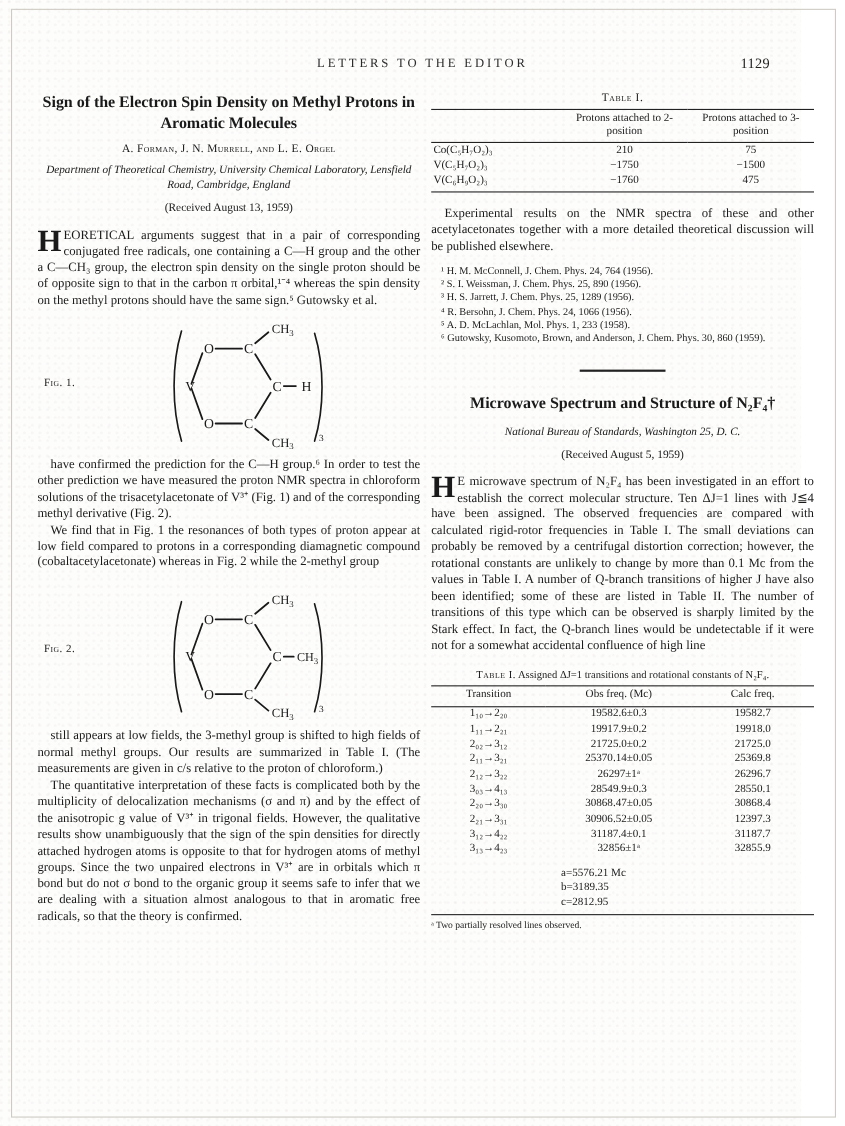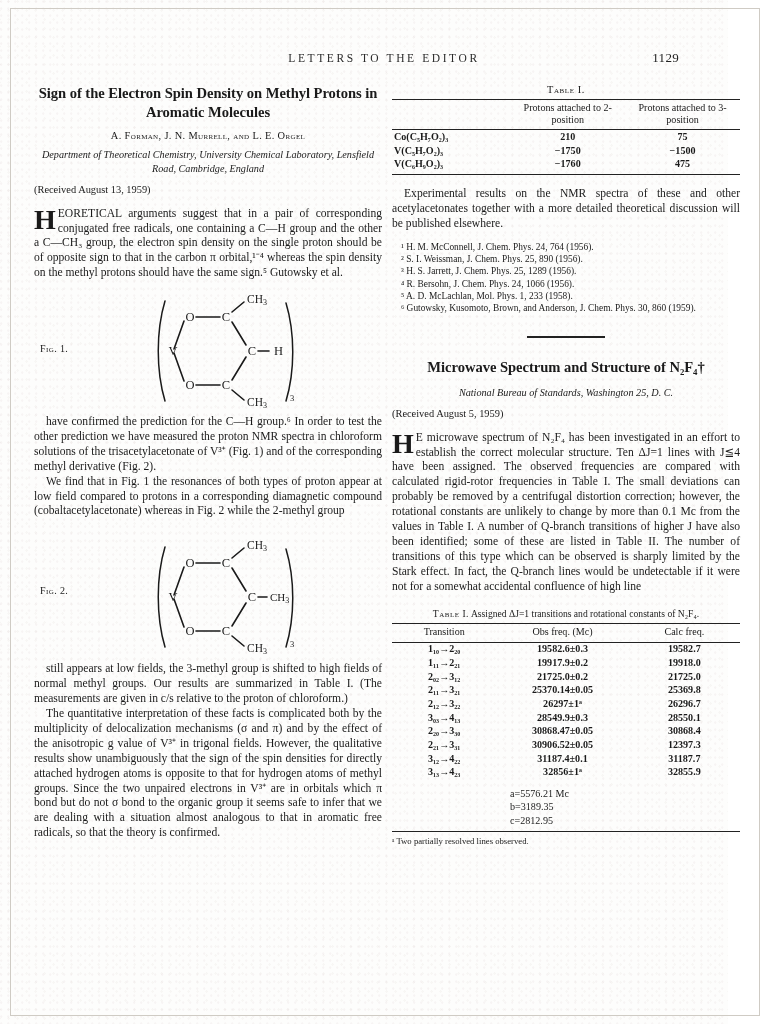--- a/index.html
+++ b/index.html
@@ -38,21 +38,21 @@
     position: absolute;
     left: 0; top: 52px;
     width: 768px;
     text-align: center;
     font-size: 11.5px;
     letter-spacing: 2.6px;
     color: #2a2a2a;
   }
   .folio {
     position: absolute;
-    right: 49px; top: 50px;
+    right: 28px; top: 50px;
     font-size: 13px;
     color: #222;
     letter-spacing: 0.3px;
   }
   
   .col {
     position: absolute;
     top: 84px;
     width: 348px;
   }
@@ -75,21 +75,21 @@
     margin: 0 0 7px 0;
   }
   .affil {
     text-align: center;
     font-size: 10.2px;
     font-style: italic;
     line-height: 1.34;
     margin: 0 0 8px 0;
   }
   .received {
-    text-align: left;
+    text-align: center;
     font-size: 10.4px;
     margin: 0 0 12px 0;
   }
   p.body {
     font-size: 11.6px;
     line-height: 1.285;
     text-align: justify;
     margin: 0;
     text-indent: 12px;
     hyphens: manual;
@@ -149,21 +149,21 @@
     padding: 2px 2px 3px 2px;
     line-height: 1.2;
     vertical-align: bottom;
     font-family: Liberation Serif, serif;
   }
   table.data td {
     padding: 0.6px 2px;
     line-height: 1.24;
   }
   .rule-top { border-top: 1.3px solid #222; }
-  .rule-mid { border-top: 0.9px solid #222; font-weight: bold; }
+  .rule-mid { border-top: 0.9px solid #222; }
   .dbl-bot {
     border-top: 1.1px solid #222;
     box-shadow: 0 2.5px 0 -1.2px #222;
   }
   .c { text-align: center; }
   .l { text-align: left; }
 
   .refs {
     font-size: 9.4px;
     line-height: 1.3;

